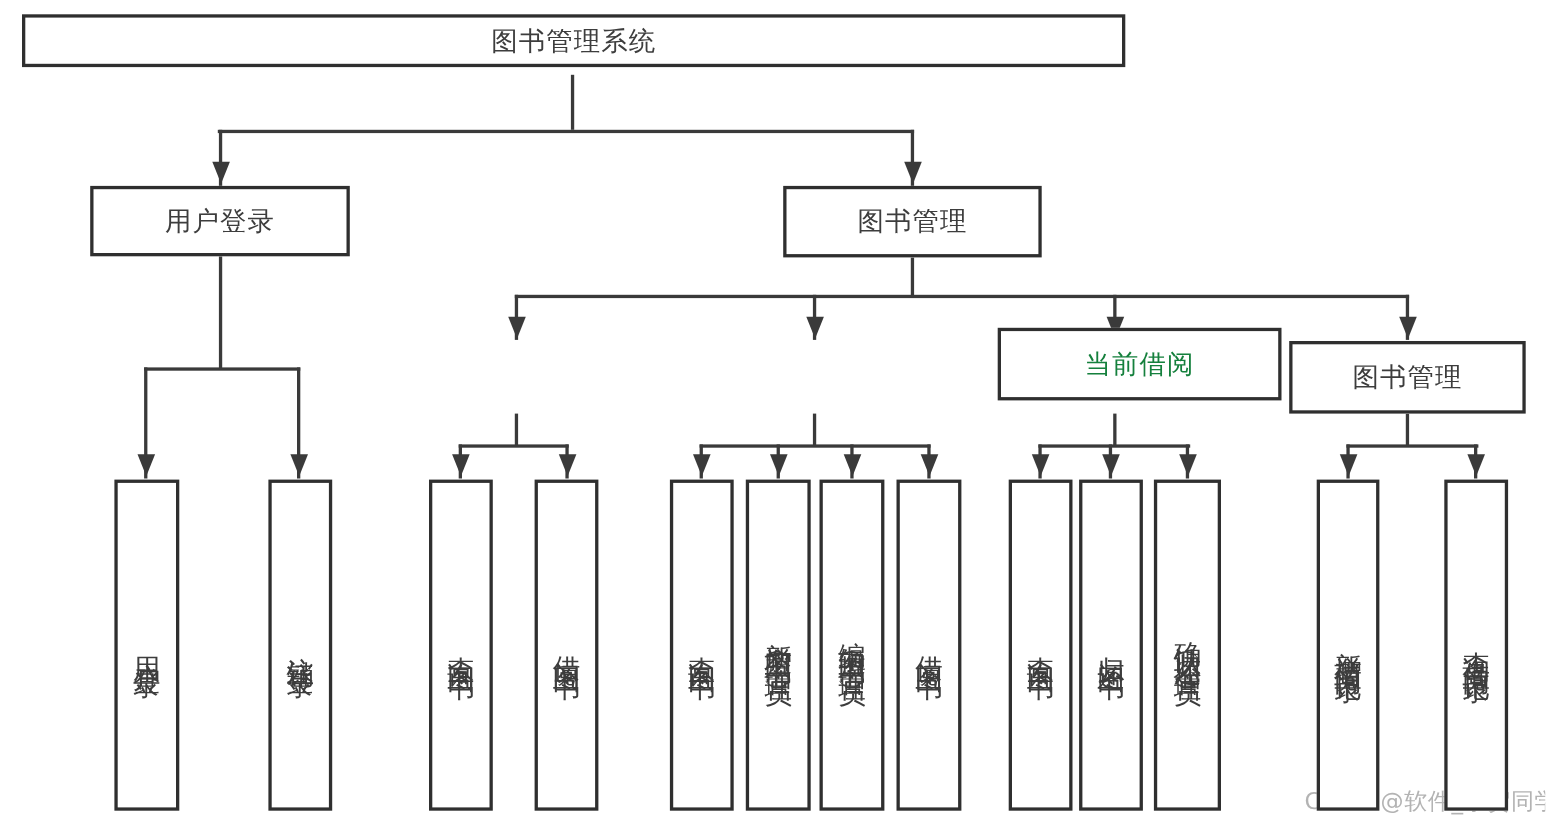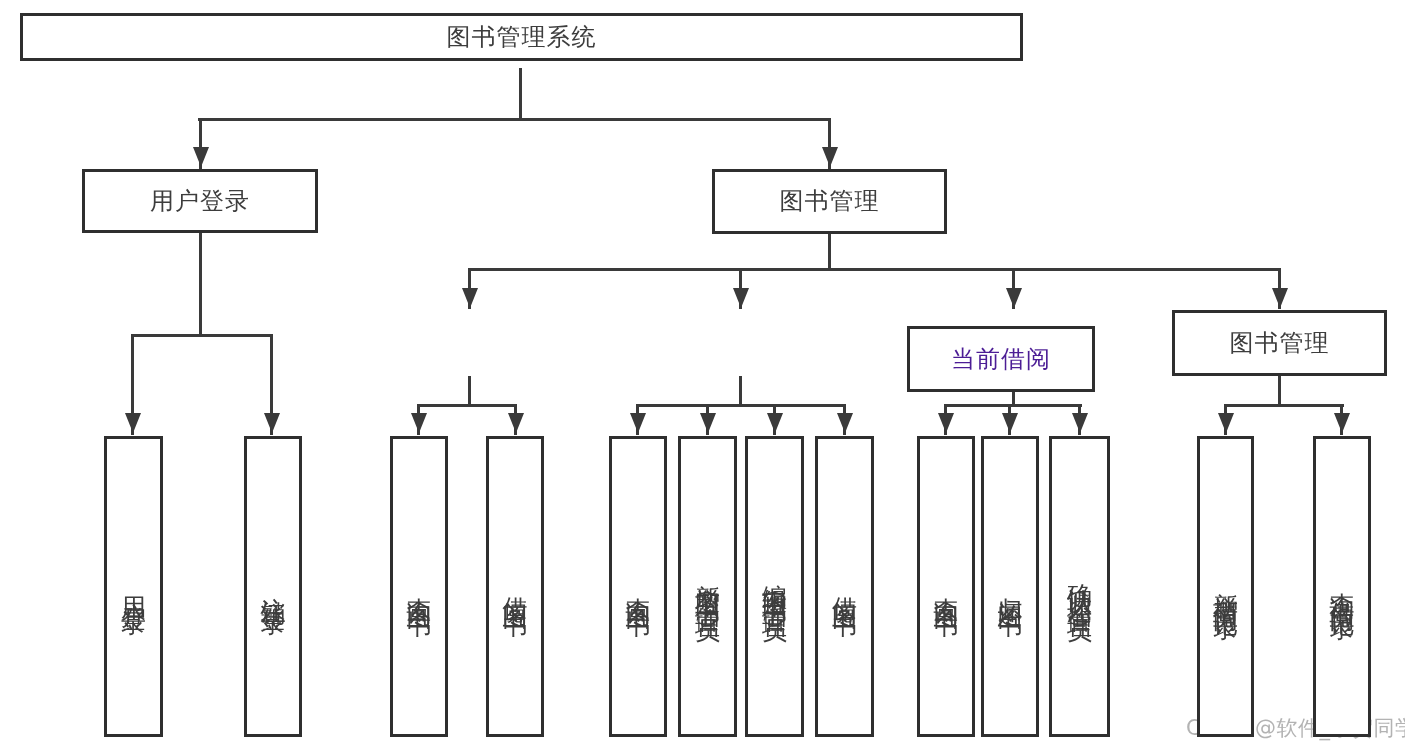--- a/index.html
+++ b/index.html
@@ -111,21 +111,21 @@
     <div class="arrow" style="left: 1333.5px; top: 413px; border-top-color: rgb(58, 58, 58);"></div>
     <div class="node node-h" style="left: 20px; top: 13px; width: 1003px; height: 48px; border-color: rgb(47, 47, 47); background: rgb(255, 255, 255); color: rgb(61, 61, 61);">
       <span class="node-label">图书管理系统</span>
     </div>
     <div class="node node-h" style="left: 82px; top: 169px; width: 236px; height: 64px; border-color: rgb(47, 47, 47); background: rgb(255, 255, 255); color: rgb(61, 61, 61);">
       <span class="node-label">用户登录</span>
     </div>
     <div class="node node-h" style="left: 712px; top: 169px; width: 235px; height: 65px; border-color: rgb(47, 47, 47); background: rgb(255, 255, 255); color: rgb(61, 61, 61);">
       <span class="node-label">图书管理</span>
     </div>
-    <div class="node node-h" style="left: 907px; top: 326px; width: 188px; height: 66px; border-color: rgb(47, 47, 47); background: rgb(255, 255, 255); color: #4c1d95;">
+    <div class="node node-h" style="left: 907px; top: 298px; width: 258px; height: 66px; border-color: rgb(47, 47, 47); background: rgb(255, 255, 255); color: #15803d;">
       <span class="node-label">当前借阅</span>
     </div>
     <div class="node node-h" style="left: 1172px; top: 310px; width: 215px; height: 66px; border-color: rgb(47, 47, 47); background: rgb(255, 255, 255); color: rgb(61, 61, 61);">
       <span class="node-label">图书管理</span>
     </div>
     <div class="node node-v" style="left: 104px; top: 436px; width: 59px; height: 301px; border-color: rgb(47, 47, 47); background: rgb(255, 255, 255); color: rgb(61, 61, 61);">
       <span class="node-label">用户登录</span>
     </div>
     <div class="node node-v" style="left: 244px; top: 436px; width: 58px; height: 301px; border-color: rgb(47, 47, 47); background: rgb(255, 255, 255); color: rgb(61, 61, 61);">
       <span class="node-label">注销登录</span>

